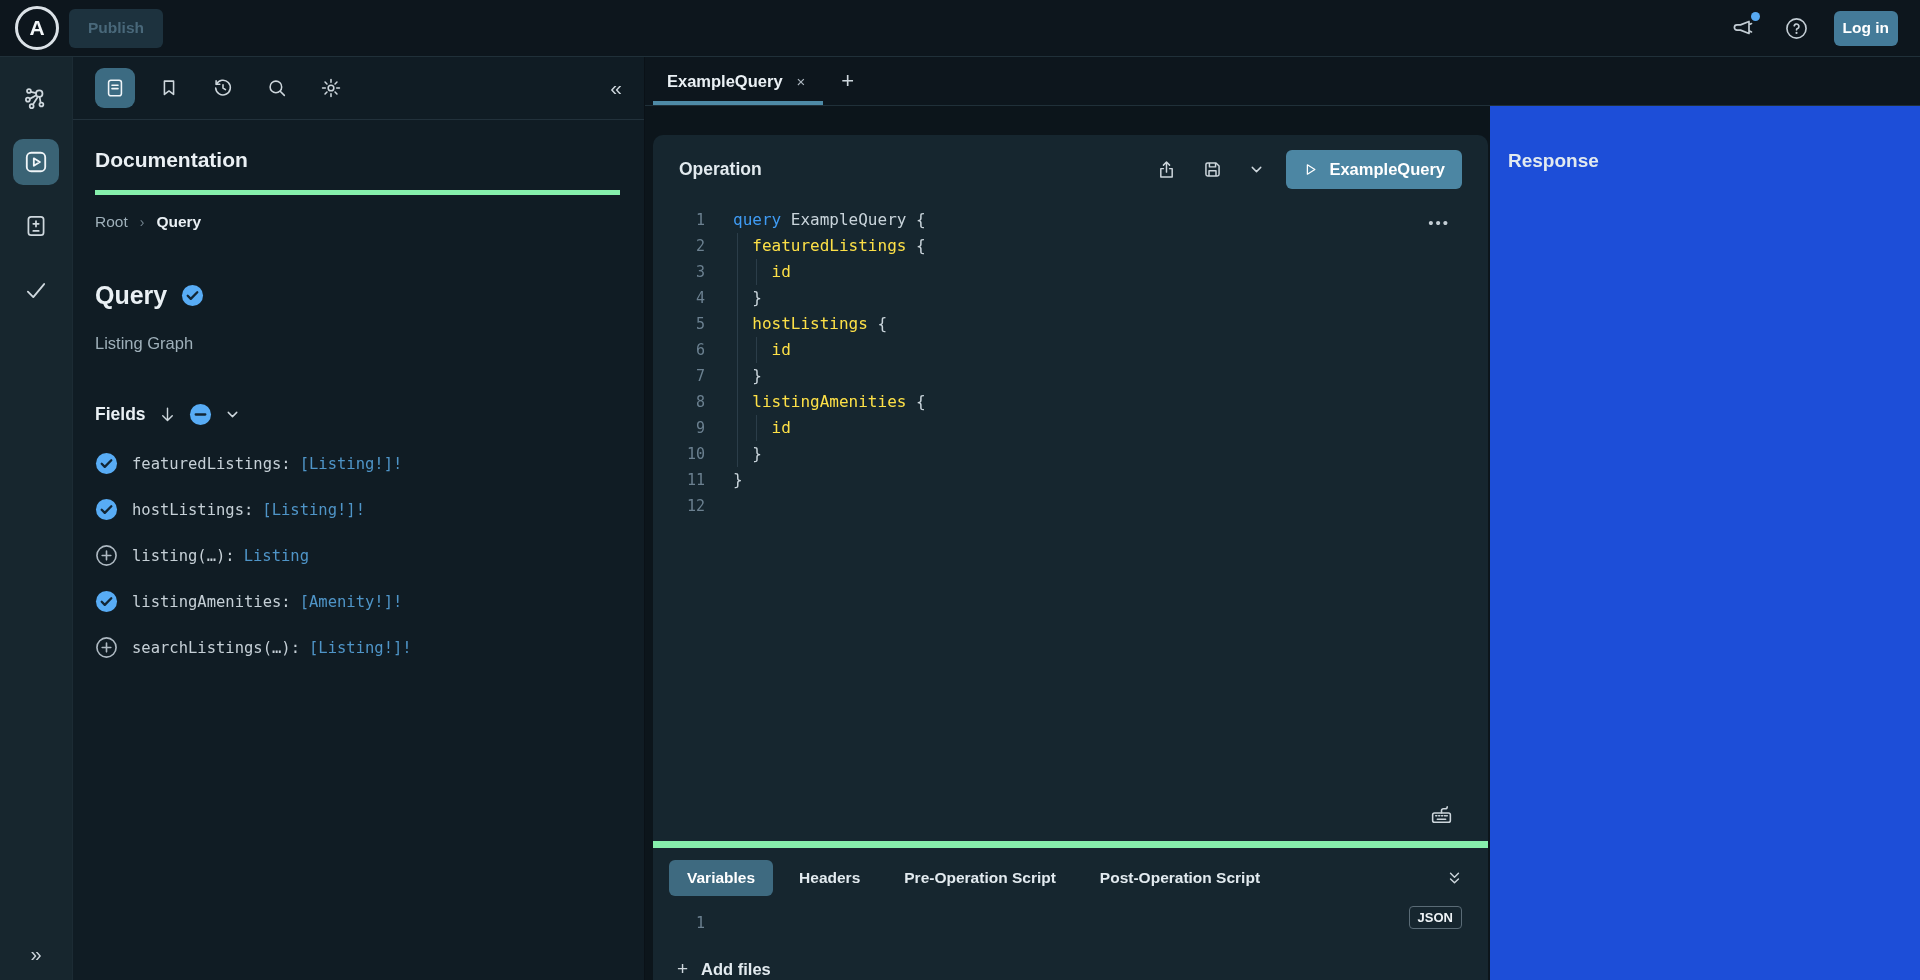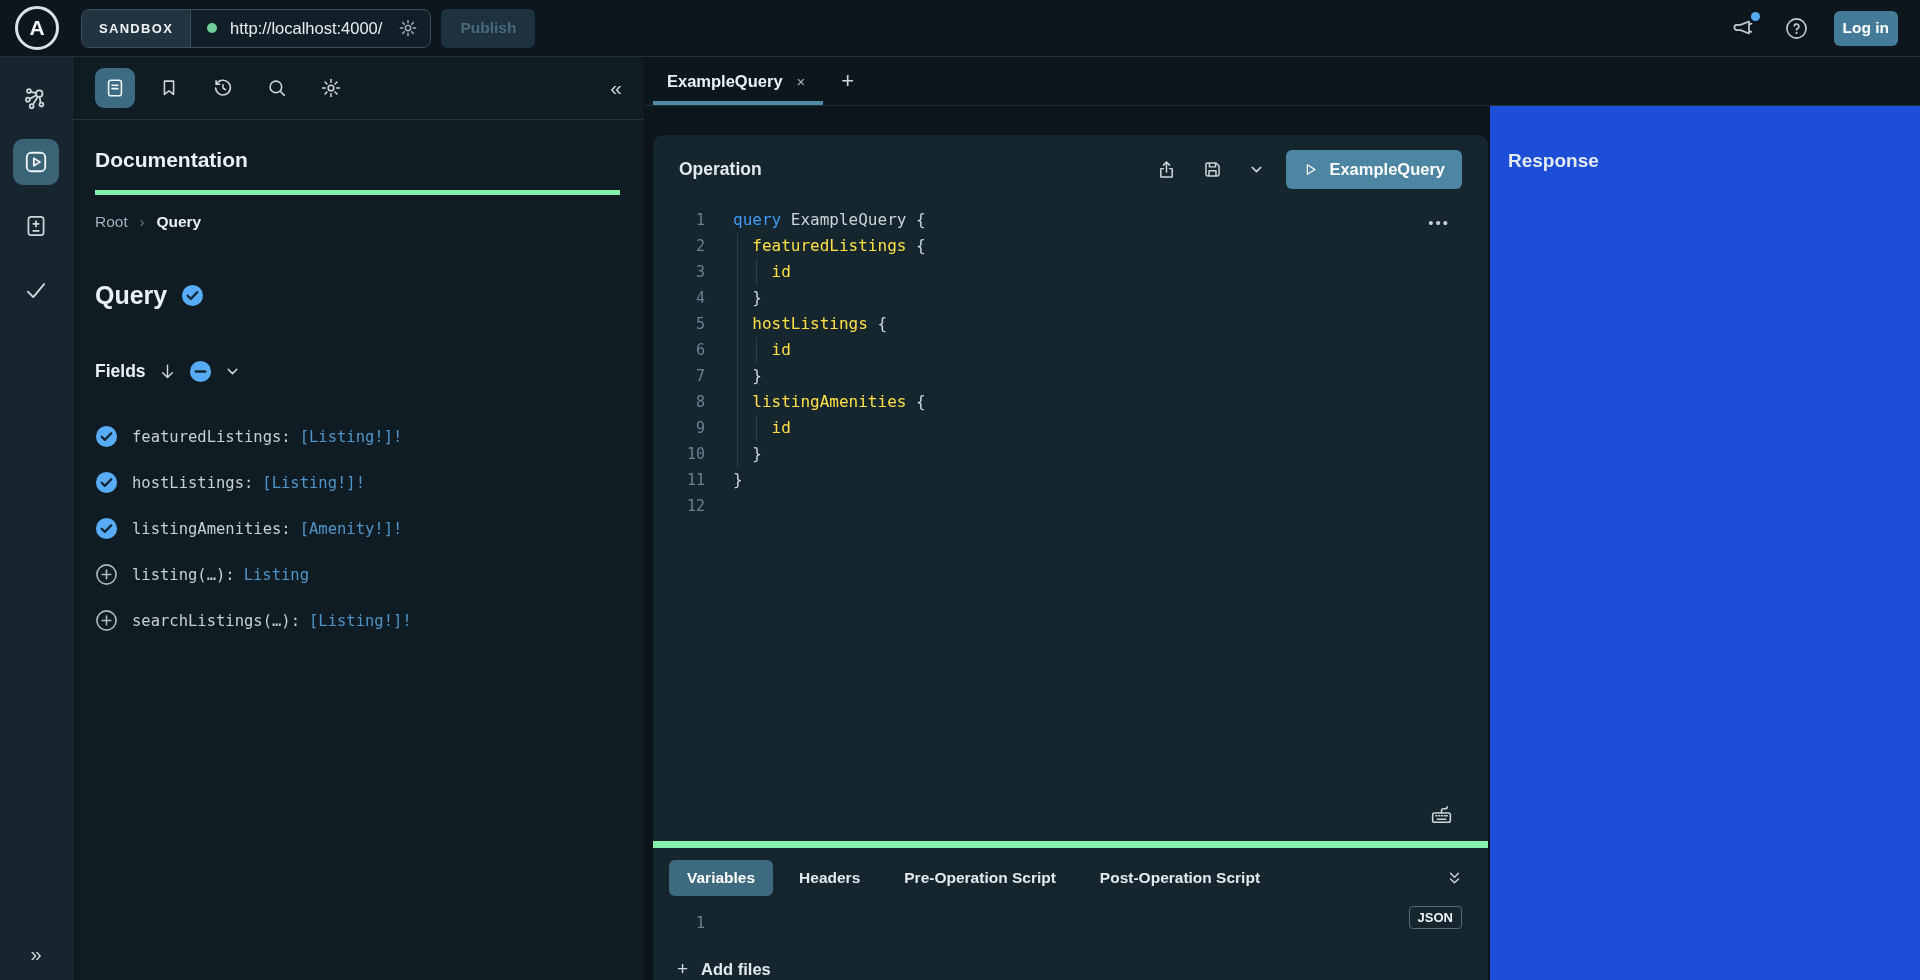--- a/index.html
+++ b/index.html
@@ -59,21 +59,21 @@
     border-bottom:5px solid #86efac; }
   .breadcrumb { margin-top:18px; display:flex; align-items:center; font-size:15.5px; }
   .breadcrumb .root { color:#9fb0ba; }
   .breadcrumb .sep { color:#72828d; margin:0 12px; font-size:14px; }
   .breadcrumb .current { color:#eaf0f4; font-weight:700; }
   .type-heading-row { margin-top:50px; display:flex; align-items:center; gap:14px; }
   .type-heading { font-size:25px; font-weight:700; color:#eaf0f4; }
   .doc-subtitle { margin-top:24px; font-size:16.5px; color:#9fb0ba; }
   .fields-header { margin-top:50px; display:flex; align-items:center; gap:12px; }
   .fields-title { font-size:17.5px; font-weight:700; color:#eaf0f4; }
-  .fields-list { margin-top:42px; }
+  .fields-list { margin-top:26px; }
   .field-row { display:flex; align-items:center; margin-bottom:23px; cursor:pointer; }
   .field-row .f-icon { width:23px; height:23px; margin-right:14px; flex:0 0 auto; display:flex; }
   .field-name { font-family:"DejaVu Sans Mono", monospace; font-size:15.5px; color:#c6d0d7; }
   .field-type { font-family:"DejaVu Sans Mono", monospace; font-size:15.5px; color:#4f95c8; margin-left:9px; }
 
   
   .right-region { flex:1; display:flex; flex-direction:column; }
   .tabbar { height:49px; border-bottom:1px solid #203039; display:flex; align-items:stretch;
     padding-left:8px; background:#0d161d; }
   .op-tab { position:relative; display:flex; align-items:center; gap:14px; padding:0 18px 0 14px; }
@@ -133,33 +133,20 @@
   svg { display:block; }
 </style>
 </head>
 <body>
 
 <header class="topbar">
   <div class="logo">
     <span>A</span>
   </div>
 
-  <div class="endpoint">
-    <div class="sandbox-chip">SANDBOX</div>
-    <span class="dot"></span>
-    <span class="url">http://localhost:4000/</span>
-    <span class="gear-wrap icon-btn">
-      <svg width="20" height="20" viewBox="0 0 24 24">
-        <circle cx="12" cy="12" r="3.2" fill="none" stroke="#9fb0ba" stroke-width="1.7"></circle>
-        <g stroke="#9fb0ba" stroke-width="1.7" stroke-linecap="round">
-          <path d="M12 2.8v3M12 18.2v3M2.8 12h3M18.2 12h3M5.5 5.5l2.1 2.1M16.4 16.4l2.1 2.1M18.5 5.5l-2.1 2.1M7.6 16.4l-2.1 2.1"></path>
-        </g>
-        </svg>
-    </span>
-  </div>
 
   <button class="publish-btn">Publish</button>
 
   <div class="topbar-spacer"></div>
 
   <button class="icon-btn megaphone-wrap">
     <svg width="24" height="24" viewBox="0 0 24 24">
       <path d="M18 5.5v12l-8.5-3.4H6a2.6 2.6 0 0 1 0-5.2h3.5zM18 8.8l2.5-1.2M18 14.7l2.5 1.2" fill="none" stroke="#c3cdd4" stroke-width="1.7" stroke-linejoin="round" stroke-linecap="round"></path>
       </svg>
     <span class="notif-dot"></span>
@@ -262,20 +249,21 @@
       <div class="type-heading-row">
         <span class="type-heading">Query</span>
         <span>
           <svg width="23" height="23" viewBox="0 0 24 24">
               <circle cx="12" cy="12" r="11" fill="#58acf5"></circle>
             <path d="M7 12.3l3.2 3.2L17 8.6" fill="none" stroke="#122635" stroke-width="2.4" stroke-linecap="round" stroke-linejoin="round"></path>
             </svg>
         </span>
       </div>
 
+      <div class="doc-subtitle">Listing Graph</div>
 
       <div class="fields-header">
         <span class="fields-title">Fields</span>
         <button class="icon-btn">
           <svg width="19" height="19" viewBox="0 0 24 24">
             <path d="M12 4v15M6 13.5l6 6 6-6" fill="none" stroke="#cdd6dc" stroke-width="1.8" stroke-linecap="round" stroke-linejoin="round"></path>
             </svg>
         </button>
         <button class="icon-btn">
           <svg width="23" height="23" viewBox="0 0 24 24">
@@ -307,36 +295,36 @@
                 <circle cx="12" cy="12" r="11" fill="#58acf5"></circle>
       <path d="M7 12.3l3.2 3.2L17 8.6" fill="none" stroke="#122635" stroke-width="2.4" stroke-linecap="round" stroke-linejoin="round"></path>
               </svg>
   </span>
             <span class="field-name">hostListings:</span>
             <span class="field-type">[Listing!]!</span>
           </div>
           <div class="field-row">
             <span class="f-icon">
     <svg width="23" height="23" viewBox="0 0 24 24">
+                <circle cx="12" cy="12" r="10" fill="none" stroke="#aeb9c2" stroke-width="1.7"></circle>
+      <path d="M12 7.5v9M7.5 12h9" stroke="#aeb9c2" stroke-width="1.7" stroke-linecap="round"></path>
+              </svg>
+  </span>
+            <span class="field-name">listing(…):</span>
+            <span class="field-type">Listing</span>
+          </div>
+          <div class="field-row">
+            <span class="f-icon">
+    <svg width="23" height="23" viewBox="0 0 24 24">
                 <circle cx="12" cy="12" r="11" fill="#58acf5"></circle>
       <path d="M7 12.3l3.2 3.2L17 8.6" fill="none" stroke="#122635" stroke-width="2.4" stroke-linecap="round" stroke-linejoin="round"></path>
               </svg>
   </span>
             <span class="field-name">listingAmenities:</span>
             <span class="field-type">[Amenity!]!</span>
-          </div>
-          <div class="field-row">
-            <span class="f-icon">
-    <svg width="23" height="23" viewBox="0 0 24 24">
-                <circle cx="12" cy="12" r="10" fill="none" stroke="#aeb9c2" stroke-width="1.7"></circle>
-      <path d="M12 7.5v9M7.5 12h9" stroke="#aeb9c2" stroke-width="1.7" stroke-linecap="round"></path>
-              </svg>
-  </span>
-            <span class="field-name">listing(…):</span>
-            <span class="field-type">Listing</span>
           </div>
           <div class="field-row">
             <span class="f-icon">
     <svg width="23" height="23" viewBox="0 0 24 24">
                 <circle cx="12" cy="12" r="10" fill="none" stroke="#aeb9c2" stroke-width="1.7"></circle>
       <path d="M12 7.5v9M7.5 12h9" stroke="#aeb9c2" stroke-width="1.7" stroke-linecap="round"></path>
               </svg>
   </span>
             <span class="field-name">searchListings(…):</span>
             <span class="field-type">[Listing!]!</span>

